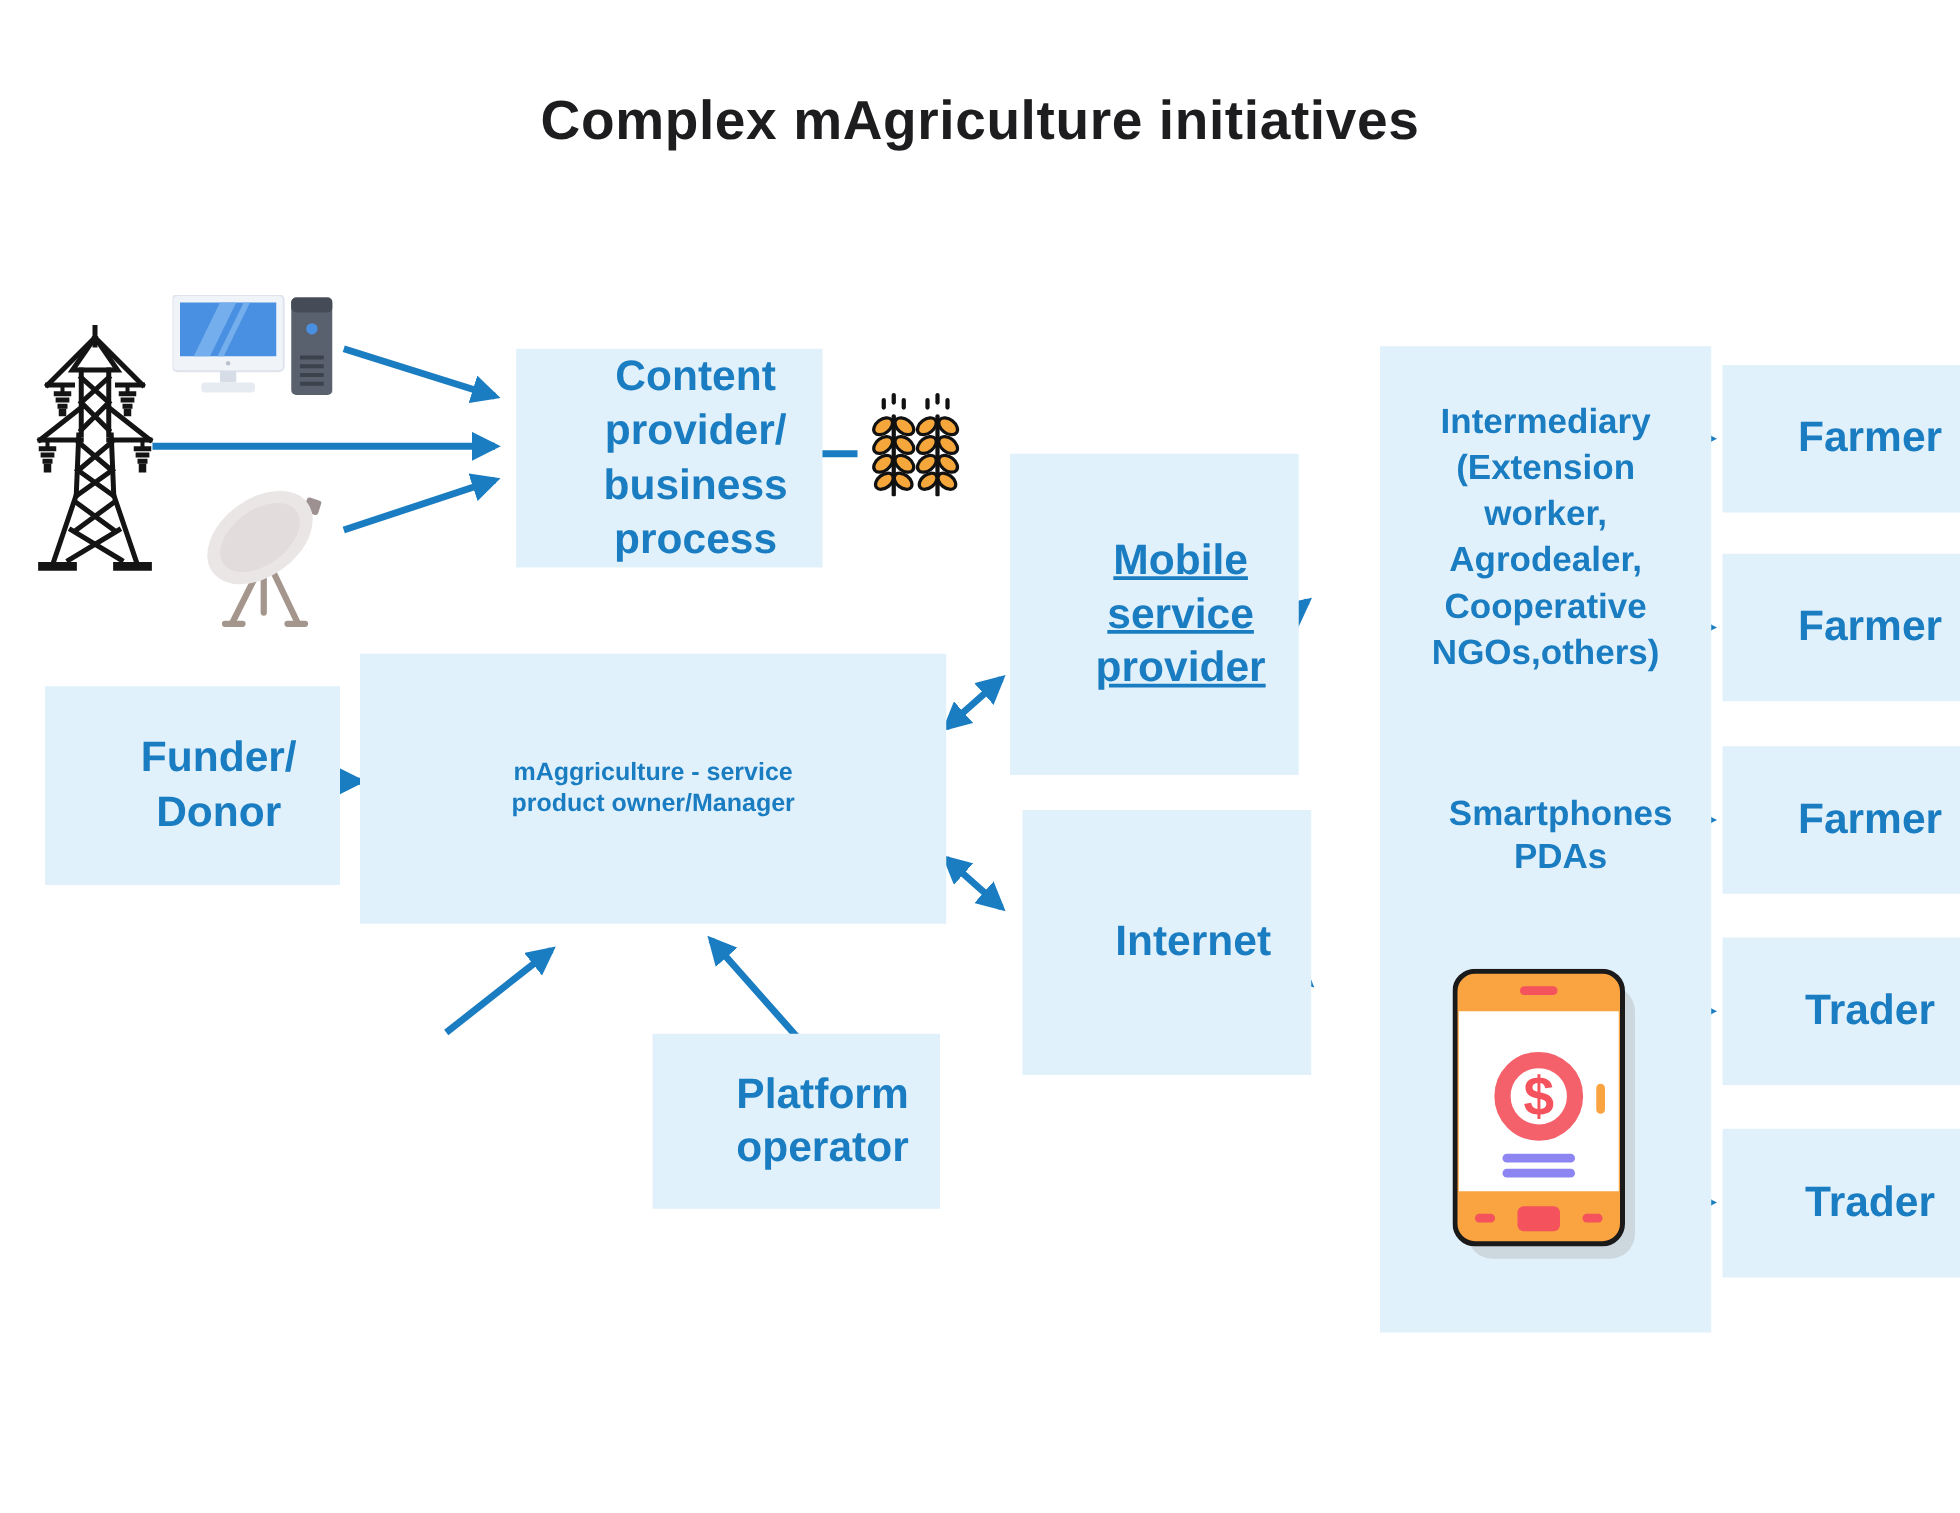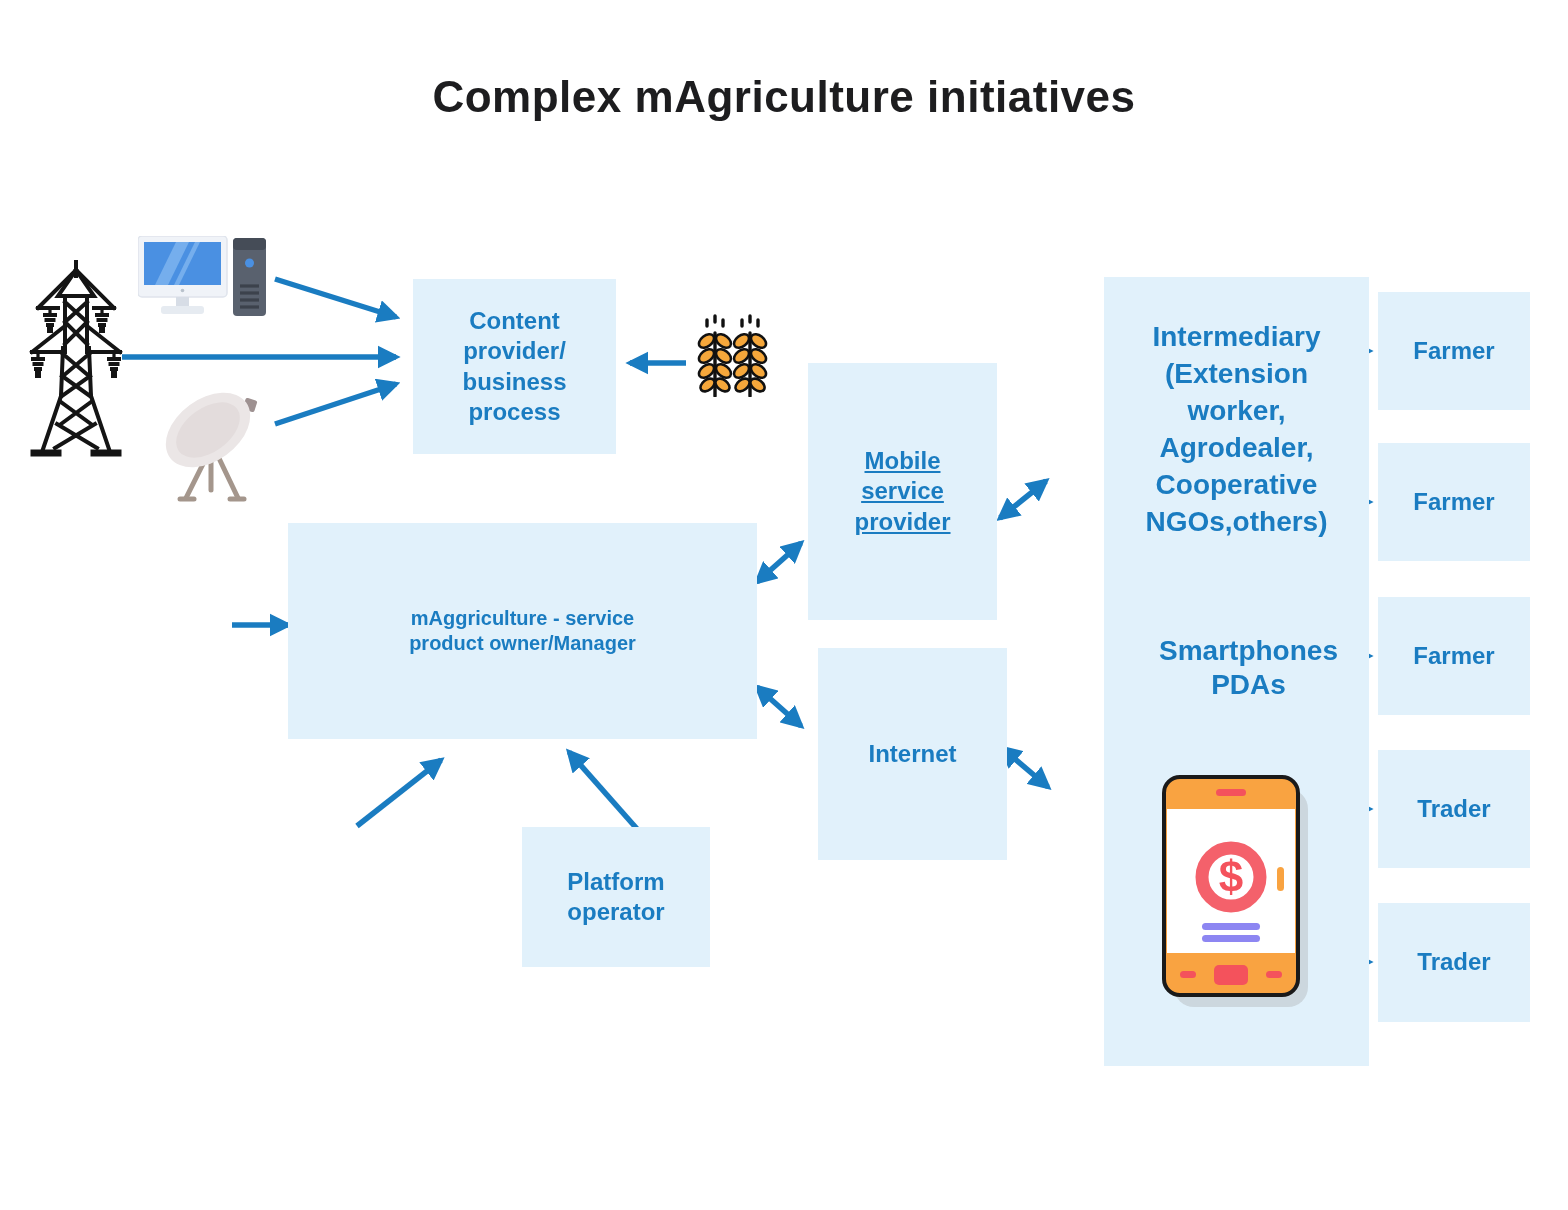--- a/index.html
+++ b/index.html
@@ -25,21 +25,21 @@
   .node{
     position:absolute;
     background:var(--box);
     display:flex;align-items:center;justify-content:center;
     text-align:center;
     color:var(--blue);
     font-weight:700;
     white-space:pre-line;
     line-height:1.27;
   }
-  .fs29{font-size:24px;}
+  .fs29{font-size:34px;padding-left:42px;}
   .fs30{font-size:20px;}
   .bigbox{
     position:absolute;
     background:var(--box);
     margin-left:47px;
   }
   .bigbox .blocktext{
     position:absolute;left:0;right:0;
     text-align:center;
     color:var(--blue);
@@ -199,20 +199,22 @@
       <ellipse cx="45.5" cy="72" rx="8" ry="5.2" transform="rotate(-38 45.5 72)"></ellipse>
       <ellipse cx="60.5" cy="72" rx="8" ry="5.2" transform="rotate(38 60.5 72)"></ellipse>
     </g>
   </svg>
 
   <div class="node fs29" style="left:413px;top:279px;width:203px;height:175px;">Content
 provider/
 business
 process</div>
 
+  <div class="node fs29" style="left:36px;top:549px;width:194px;height:159px;">Funder/
+Donor</div>
 
   <div class="node fs30" style="left:288px;top:523px;width:469px;height:216px;">mAggriculture - service
 product owner/Manager</div>
 
   <div class="node fs29" style="left:808px;top:363px;width:189px;height:257px;text-decoration:underline;">Mobile
 service
 provider</div>
 
   <div class="node fs29" style="left:808px;top:648px;width:189px;height:212px;margin-left:10px;">Internet</div>
 

